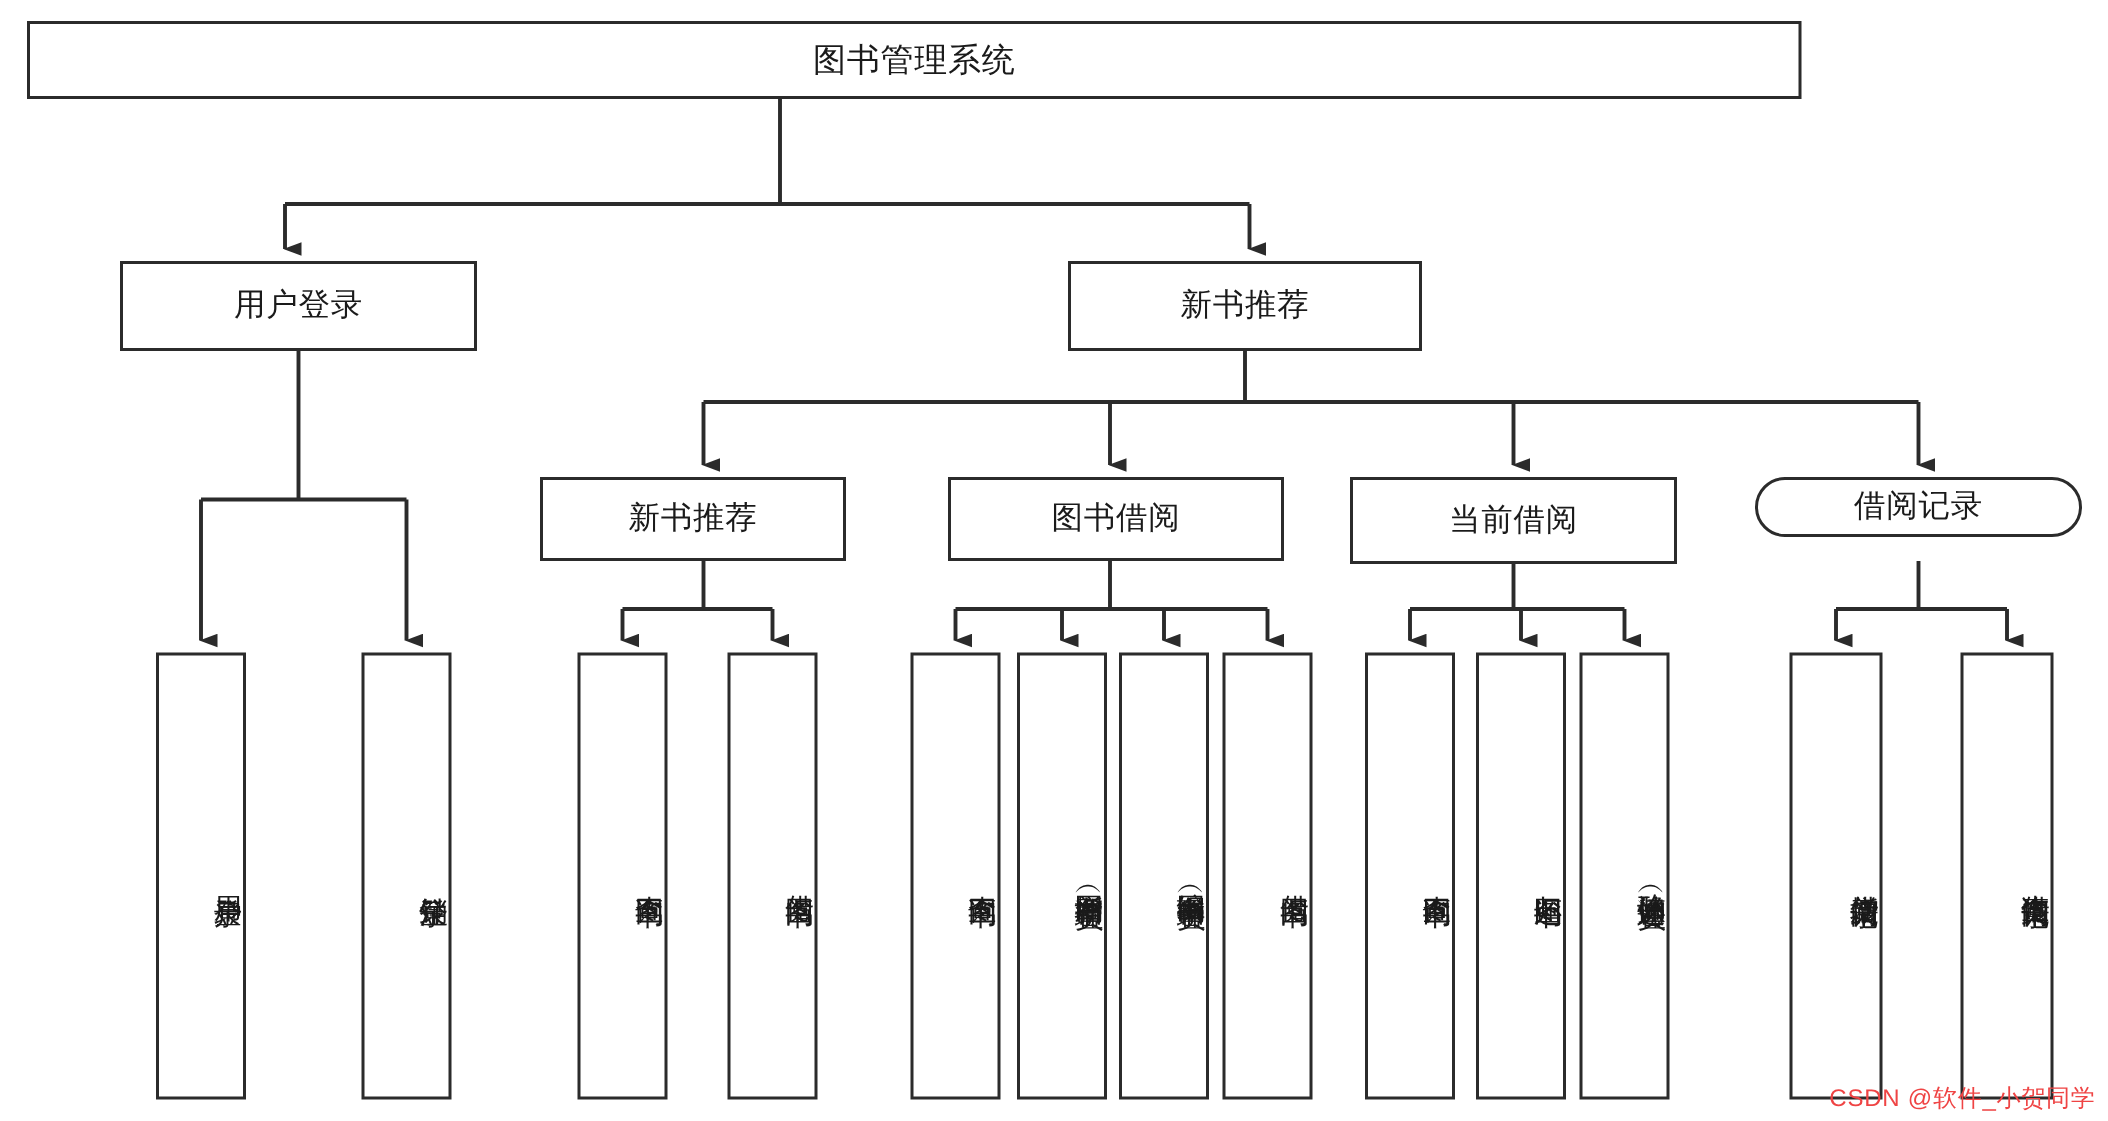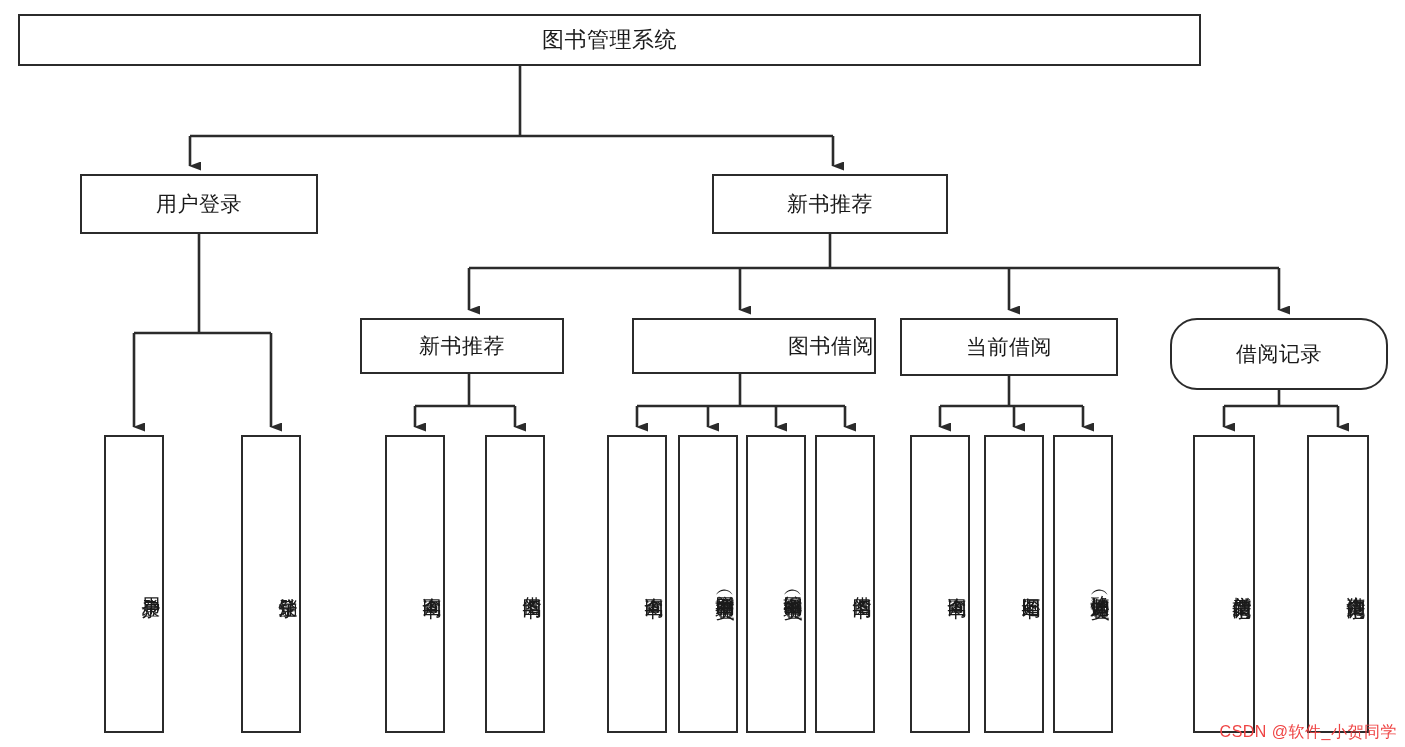--- a/index.html
+++ b/index.html
@@ -134,27 +134,27 @@
         <span>用户登录</span>
       </div>
       <div class="node horiz" style="left: 712px; top: 174px; width: 236px; height: 60px;">
         <span>新书推荐</span>
       </div>
     </div>
   <div id="level3-nodes">
       <div class="node horiz" style="left: 360px; top: 318px; width: 204px; height: 56px;">
         <span>新书推荐</span>
       </div>
-      <div class="node horiz" style="left: 632px; top: 318px; width: 244px; height: 56px; justify-content: flex-end;">
+      <div class="node horiz" style="left: 632px; top: 318px; width: 224px; height: 56px;">
         <span>图书借阅</span>
       </div>
       <div class="node horiz" style="left: 900px; top: 318px; width: 218px; height: 58px;">
         <span>当前借阅</span>
       </div>
-      <div class="node horiz" style="left: 1170px; top: 318px; width: 218px; height: 72px; border-radius: 27px;">
+      <div class="node horiz" style="left: 1170px; top: 318px; width: 218px; height: 40px; border-radius: 27px;">
         <span>借阅记录</span>
       </div>
     </div>
   <div id="leaf-nodes">
       <div class="node vert" style="left: 104px; top: 435px; width: 60px; height: 298px;">
         <span class="vtext">用户登录</span>
       </div>
       <div class="node vert" style="left: 241px; top: 435px; width: 60px; height: 298px;">
         <span class="vtext">注销登录</span>
       </div>

